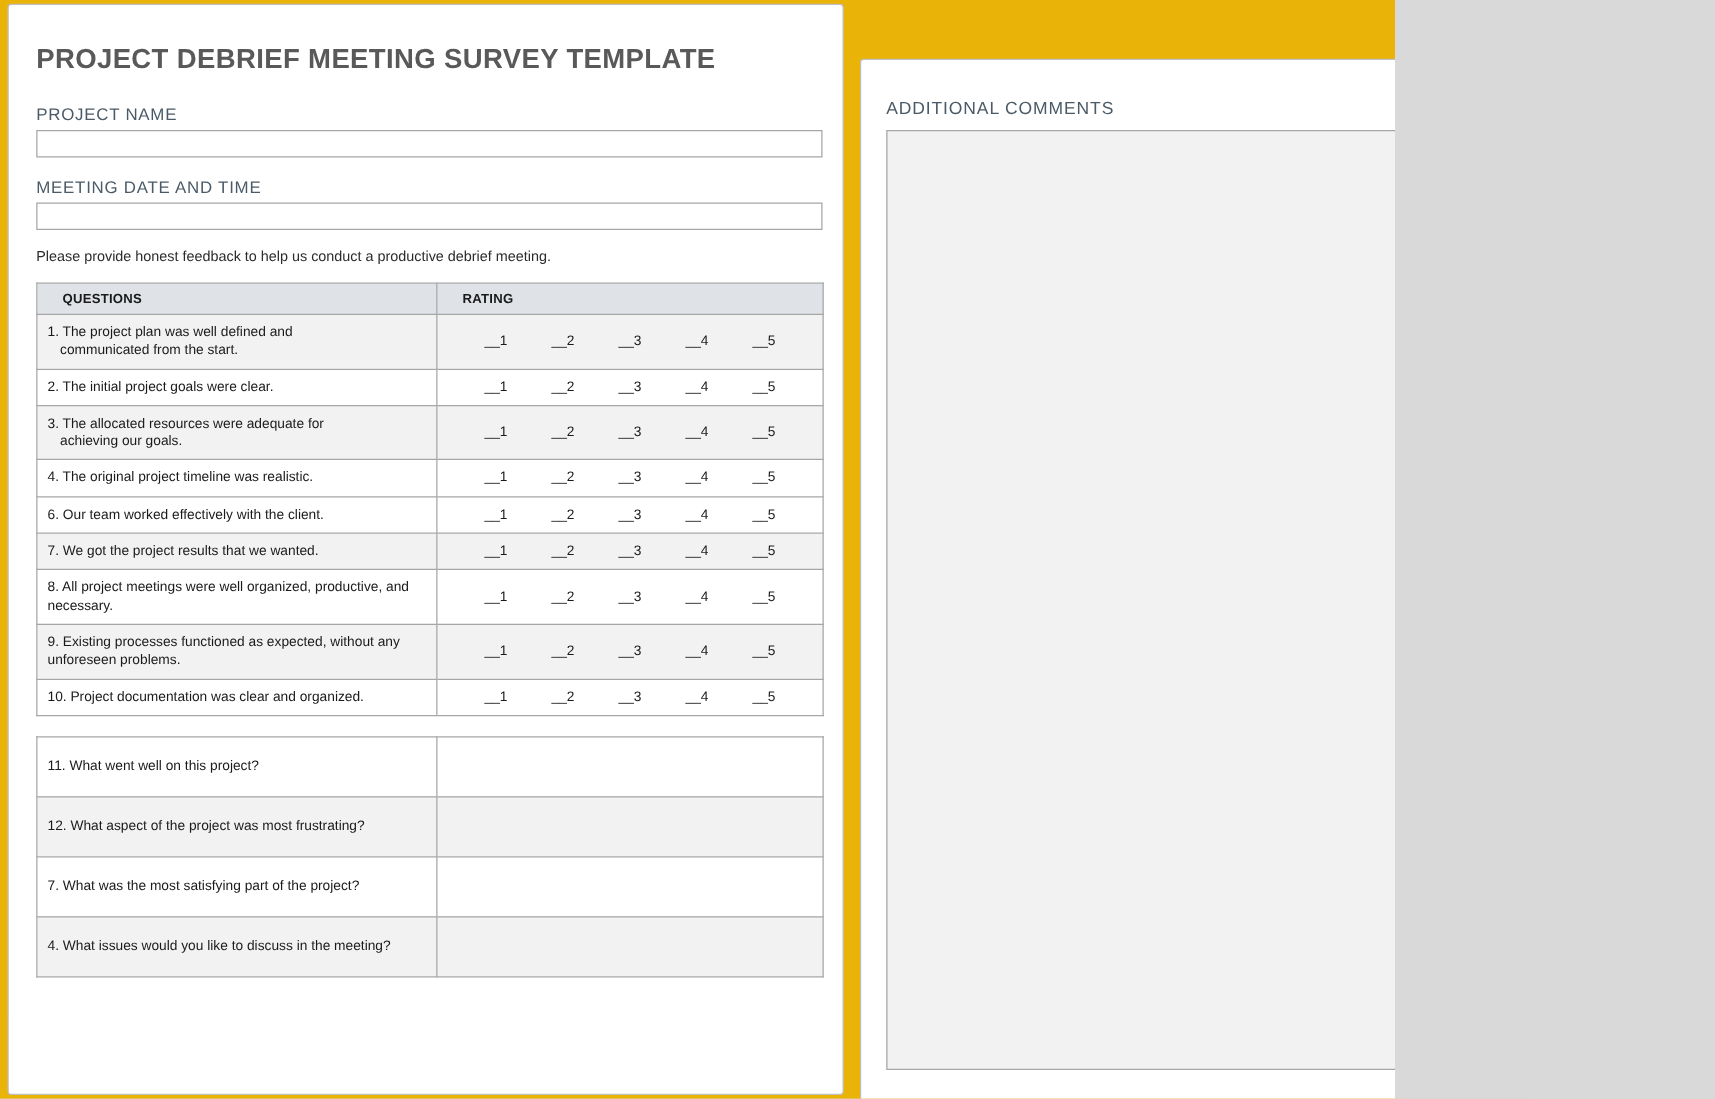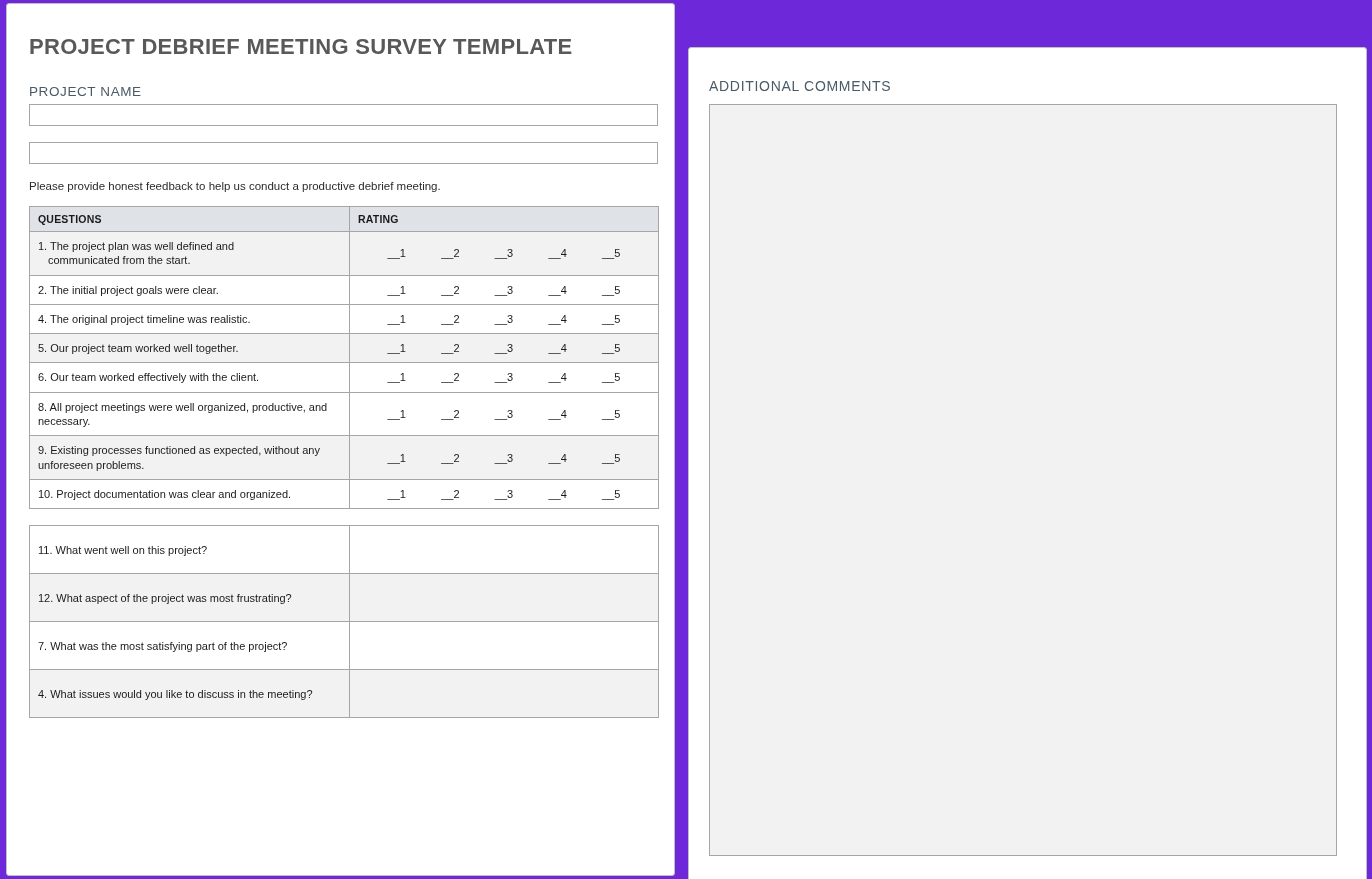--- a/index.html
+++ b/index.html
@@ -4,23 +4,23 @@
 <style>
   * { box-sizing: border-box; }
   html, body {
     margin: 0;
     padding: 0;
     background: #d9d9d9;
     font-family: "Liberation Sans", sans-serif;
   }
   .page {
     position: relative;
-    width: 1372px;
+    width: 1116px;
     height: 879px;
-    background: #6d28d9;
+    background: #eab308;
     overflow: hidden;
   }
 
   
   .left-panel {
     position: absolute;
     left: 6px;
     top: 3px;
     width: 669px;
     height: 873px;
@@ -73,21 +73,21 @@
     width: 629px;
     table-layout: fixed;
   }
   table.survey th {
     background: #dfe3e8;
     border: 1px solid #a6a6a6;
     font-size: 10.5px;
     font-weight: bold;
     color: #1a1a1a;
     text-align: left;
-    padding: 6px 8px;
+    padding: 6px 20px;
     letter-spacing: 0.2px;
   }
   table.survey td {
     border: 1px solid #a6a6a6;
     font-size: 11px;
     color: #1a1a1a;
     padding: 7px 8px;
     vertical-align: middle;
     line-height: 1.3;
   }
@@ -159,20 +159,21 @@
 
 <div class="page">
 
   <div class="left-panel">
     <div class="left-inner">
       <div class="doc-title">PROJECT DEBRIEF MEETING SURVEY TEMPLATE</div>
 
       <div class="field-label">PROJECT NAME</div>
       <div class="field-box"></div>
 
+      <div class="field-label">MEETING DATE AND TIME</div>
       <div class="field-box"></div>
 
       <div class="intro-text">Please provide honest feedback to help us conduct a productive debrief meeting.</div>
 
       <table class="survey">
         <colgroup>
             <col class="col-q">
             <col class="col-r">
           </colgroup>
         <thead>
@@ -199,46 +200,58 @@
               <td>
                 <div class="rating-row">
                   <span class="rating-opt">__1</span>
                   <span class="rating-opt">__2</span>
                   <span class="rating-opt">__3</span>
                   <span class="rating-opt">__4</span>
                   <span class="rating-opt">__5</span>
                 </div>
               </td>
             </tr>
+            <tr class="alt">
+              <td>3. The allocated resources were adequate for<span class="q-indent">achieving our goals.</span></td>
+              <td>
+                <div class="rating-row">
+                  <span class="rating-opt">__1</span>
+                  <span class="rating-opt">__2</span>
+                  <span class="rating-opt">__3</span>
+                  <span class="rating-opt">__4</span>
+                  <span class="rating-opt">__5</span>
+                </div>
+              </td>
+            </tr>
             <tr class="white">
               <td>4. The original project timeline was realistic.</td>
               <td>
                 <div class="rating-row">
                   <span class="rating-opt">__1</span>
                   <span class="rating-opt">__2</span>
                   <span class="rating-opt">__3</span>
                   <span class="rating-opt">__4</span>
                   <span class="rating-opt">__5</span>
                 </div>
               </td>
             </tr>
-            <tr class="alt">
-              <td>5. Our project team worked well together.</td>
-              <td>
-                <div class="rating-row">
-                  <span class="rating-opt">__1</span>
-                  <span class="rating-opt">__2</span>
-                  <span class="rating-opt">__3</span>
-                  <span class="rating-opt">__4</span>
-                  <span class="rating-opt">__5</span>
-                </div>
-              </td>
-            </tr>
             <tr class="white">
               <td>6. Our team worked effectively with the client.</td>
+              <td>
+                <div class="rating-row">
+                  <span class="rating-opt">__1</span>
+                  <span class="rating-opt">__2</span>
+                  <span class="rating-opt">__3</span>
+                  <span class="rating-opt">__4</span>
+                  <span class="rating-opt">__5</span>
+                </div>
+              </td>
+            </tr>
+            <tr class="alt">
+              <td>7. We got the project results that we wanted.</td>
               <td>
                 <div class="rating-row">
                   <span class="rating-opt">__1</span>
                   <span class="rating-opt">__2</span>
                   <span class="rating-opt">__3</span>
                   <span class="rating-opt">__4</span>
                   <span class="rating-opt">__5</span>
                 </div>
               </td>
             </tr>

